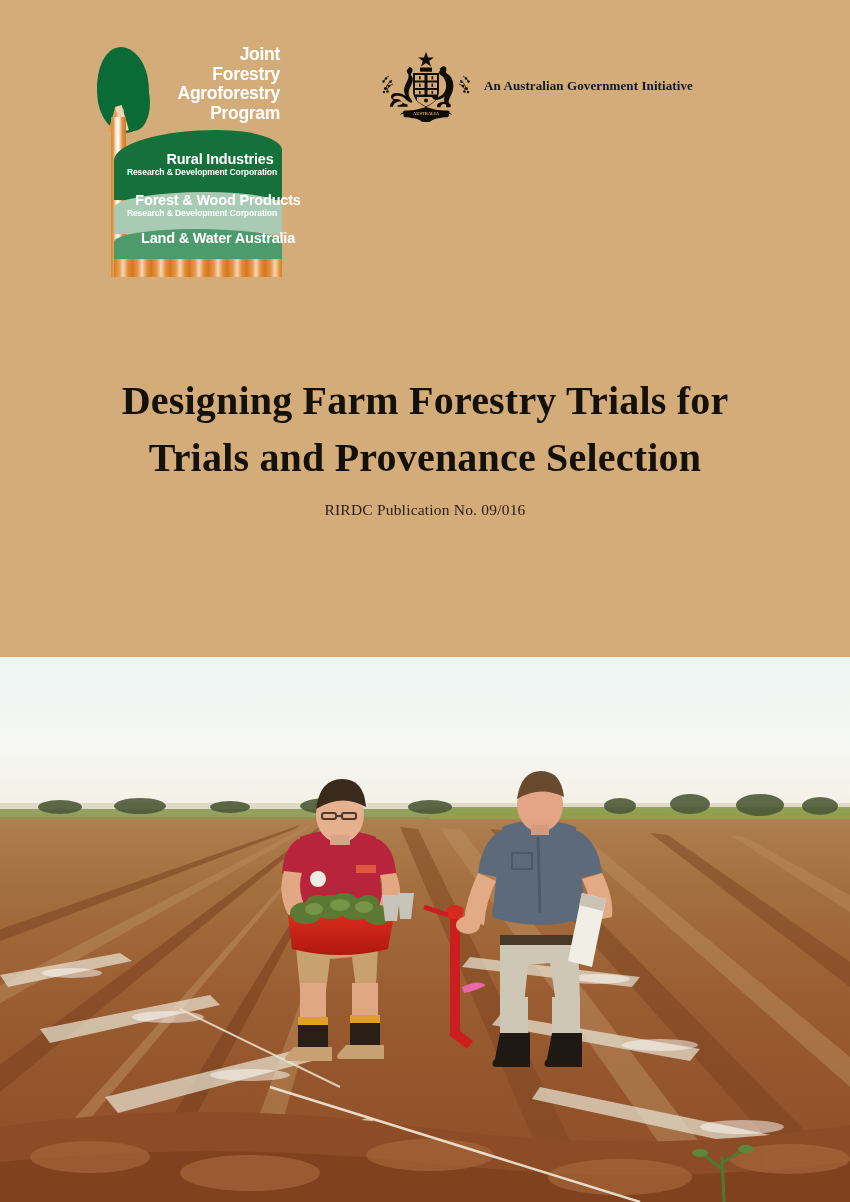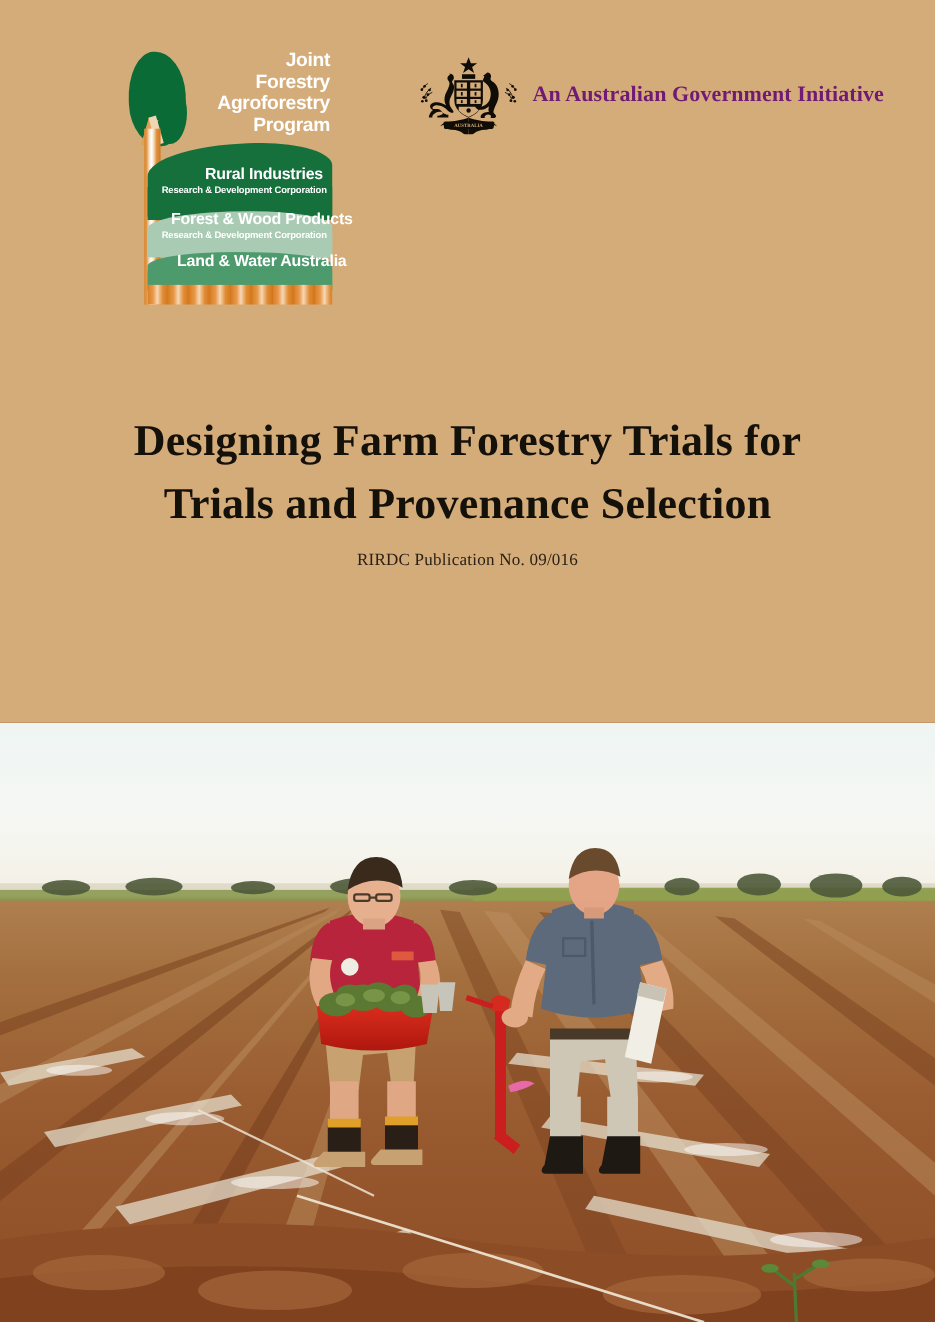--- a/index.html
+++ b/index.html
@@ -24,21 +24,21 @@
     position: absolute;
     left: 0; top: 0;
     width: 850px;
     height: 658px;
     background: #d4ac79;
   }
 
   
   .jvap-logo {
     position: absolute;
-    left: 112px;
+    left: 92px;
     top: 45px;
     width: 190px;
     height: 232px;
   }
   
   .tree-canopy {
     position: absolute;
     left: 5px;
     top: 2px;
     width: 52px;
@@ -197,22 +197,22 @@
     top: 50px;
     height: 72px;
     display: flex;
     align-items: center;
   }
   .coat-of-arms { width: 96px; height: 72px; display: block; }
   .gov-text {
     margin-left: 10px;
     font-family: "Liberation Serif", serif;
     font-weight: bold;
-    font-size: 20px;
-    color: #701a75;
+    font-size: 13px;
+    color: #0f172a;
     white-space: nowrap;
     letter-spacing: 0.1px;
   }
 
   
   .title-block {
     position: absolute;
     left: 0;
     top: 372px;
     width: 850px;

